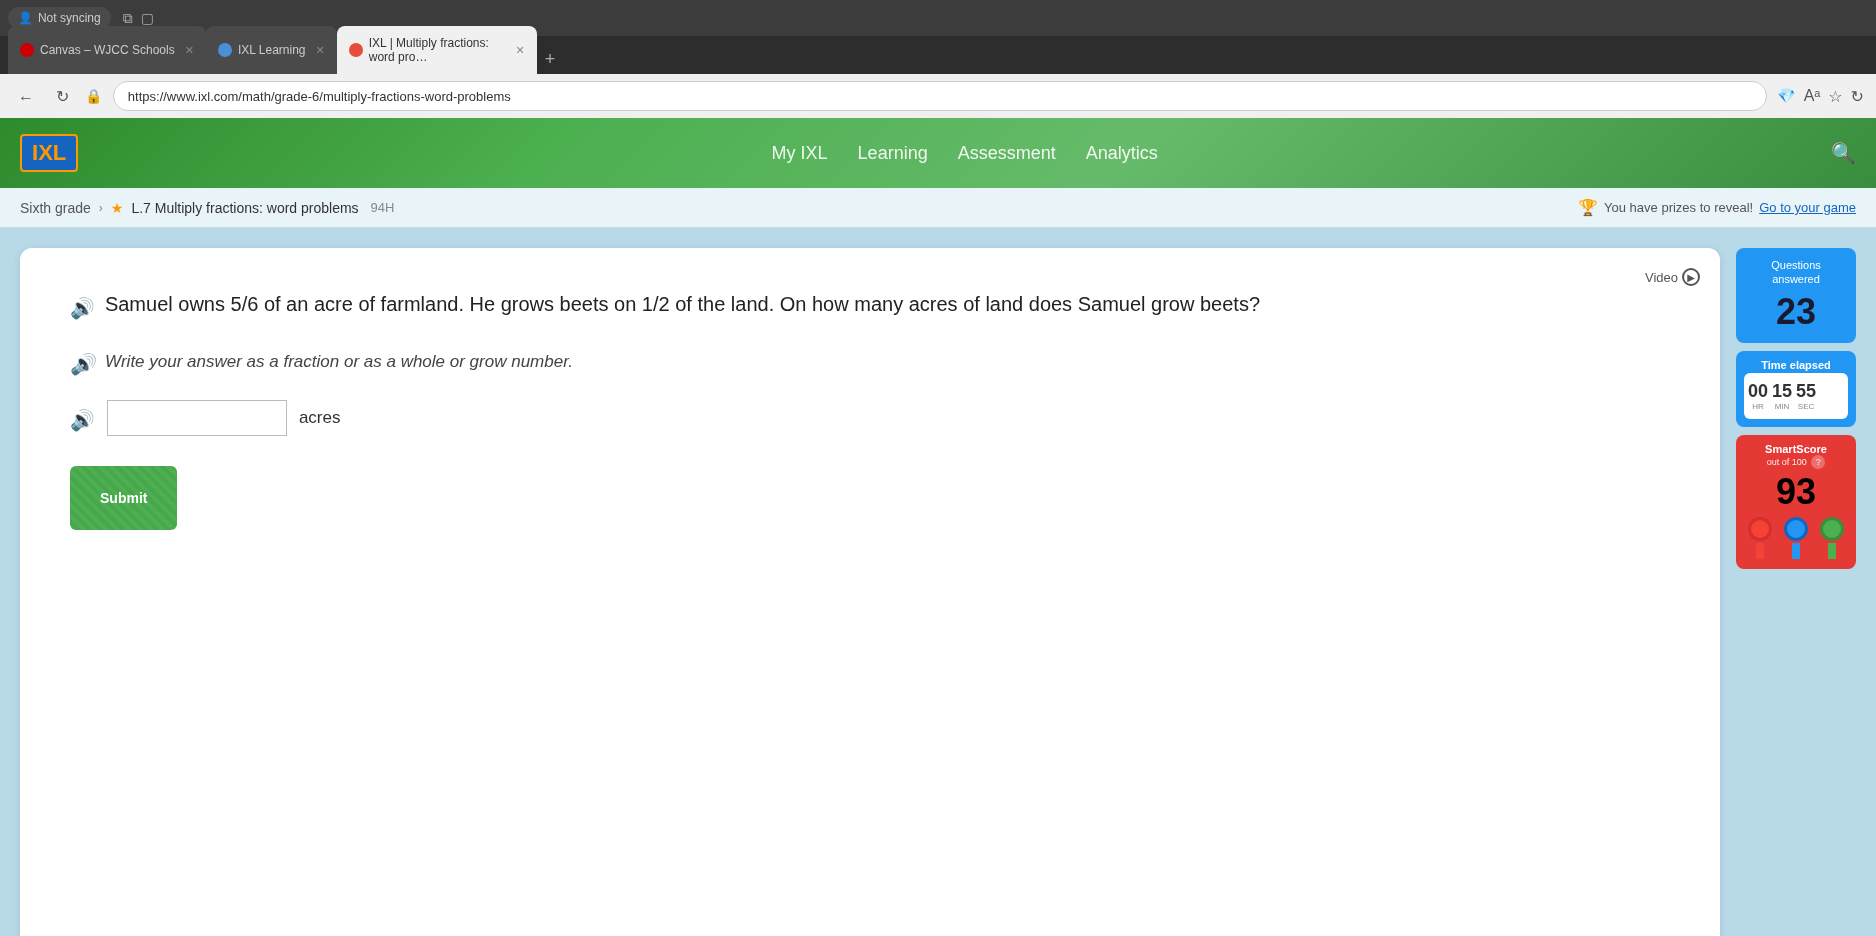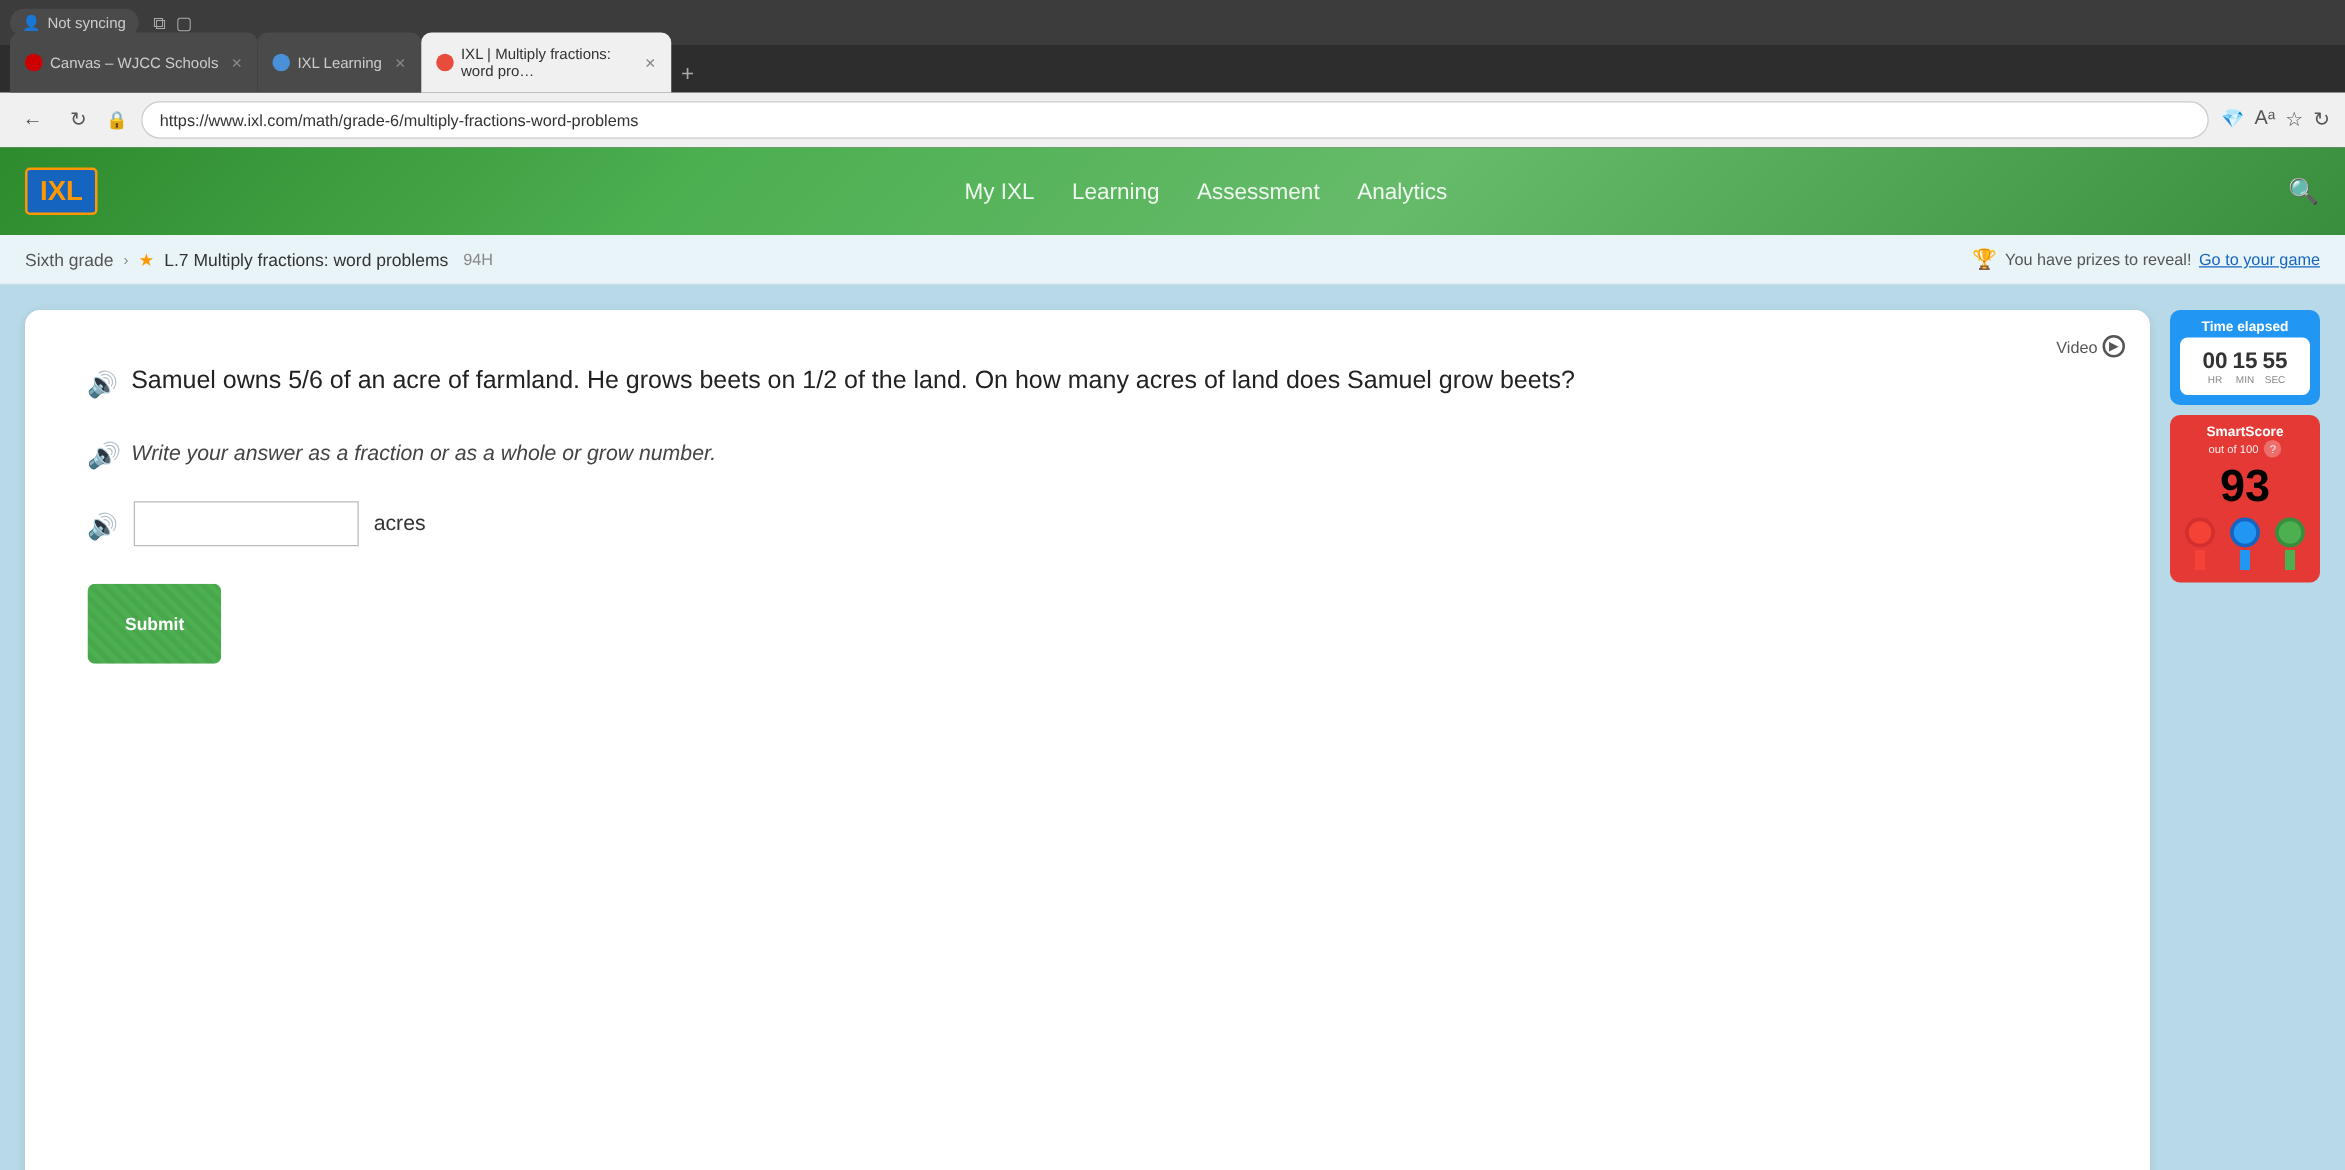--- a/index.html
+++ b/index.html
@@ -74,21 +74,21 @@
     
     .sidebar { width: 120px; display: flex; flex-direction: column; gap: 8px; }
     
     .questions-answered-card { background: #2196F3; color: white; border-radius: 8px; padding: 10px; text-align: center; }
     .qa-label { font-size: 11px; line-height: 1.3; }
     .qa-number { font-size: 36px; font-weight: bold; color: #1a1a2e; margin-top: 4px; }
 
     .time-elapsed-card { background: #2196F3; color: white; border-radius: 8px; padding: 8px; text-align: center; }
     .te-label { font-size: 11px; font-weight: bold; }
     
-    .timer-display { background: white; border-radius: 6px; padding: 8px 4px; display: flex; justify-content: center; gap: 4px; margin-top: 2px; }
+    .timer-display { background: white; border-radius: 6px; padding: 8px 4px; display: flex; justify-content: flex-start; gap: 4px; margin-top: 2px; }
     .timer-unit { text-align: center; }
     .timer-value { font-size: 18px; font-weight: bold; color: #333; display: block; }
     .timer-label { font-size: 8px; color: #888; display: block; }
 
     .smartscore-card { background: #e53935; color: white; border-radius: 8px; padding: 8px; text-align: center; }
     .ss-label { font-size: 11px; font-weight: bold; }
     .ss-sub { font-size: 9px; opacity: 0.9; }
     .ss-number { font-size: 36px; font-weight: bold; color: #000000; margin-top: 2px; }
     .ss-help { display: inline-block; width: 14px; height: 14px; border-radius: 50%; background: rgba(255,255,255,0.3); color: white; font-size: 9px; text-align: center; line-height: 14px; margin-left: 2px; cursor: pointer; }
 
@@ -202,20 +202,27 @@
       <input type="text" class="answer-input" placeholder="" style="">
       <span class="answer-label">acres</span>
     </div>
 
     <button class="submit-btn">Submit</button>
 
   </div>
 
   <div class="sidebar">
 
+    <div class="questions-answered-card">
+      <div class="qa-label">
+        <span style="white-space:pre-line;">Questions
+answered</span>
+      </div>
+      <div class="qa-number">23</div>
+    </div>
 
     <div class="time-elapsed-card">
       <div class="te-label">Time
 elapsed</div>
       <div class="timer-display">
         <div class="timer-unit">
           <span class="timer-value">00</span>
           <span class="timer-label">HR</span>
         </div>
         <div class="timer-unit">

